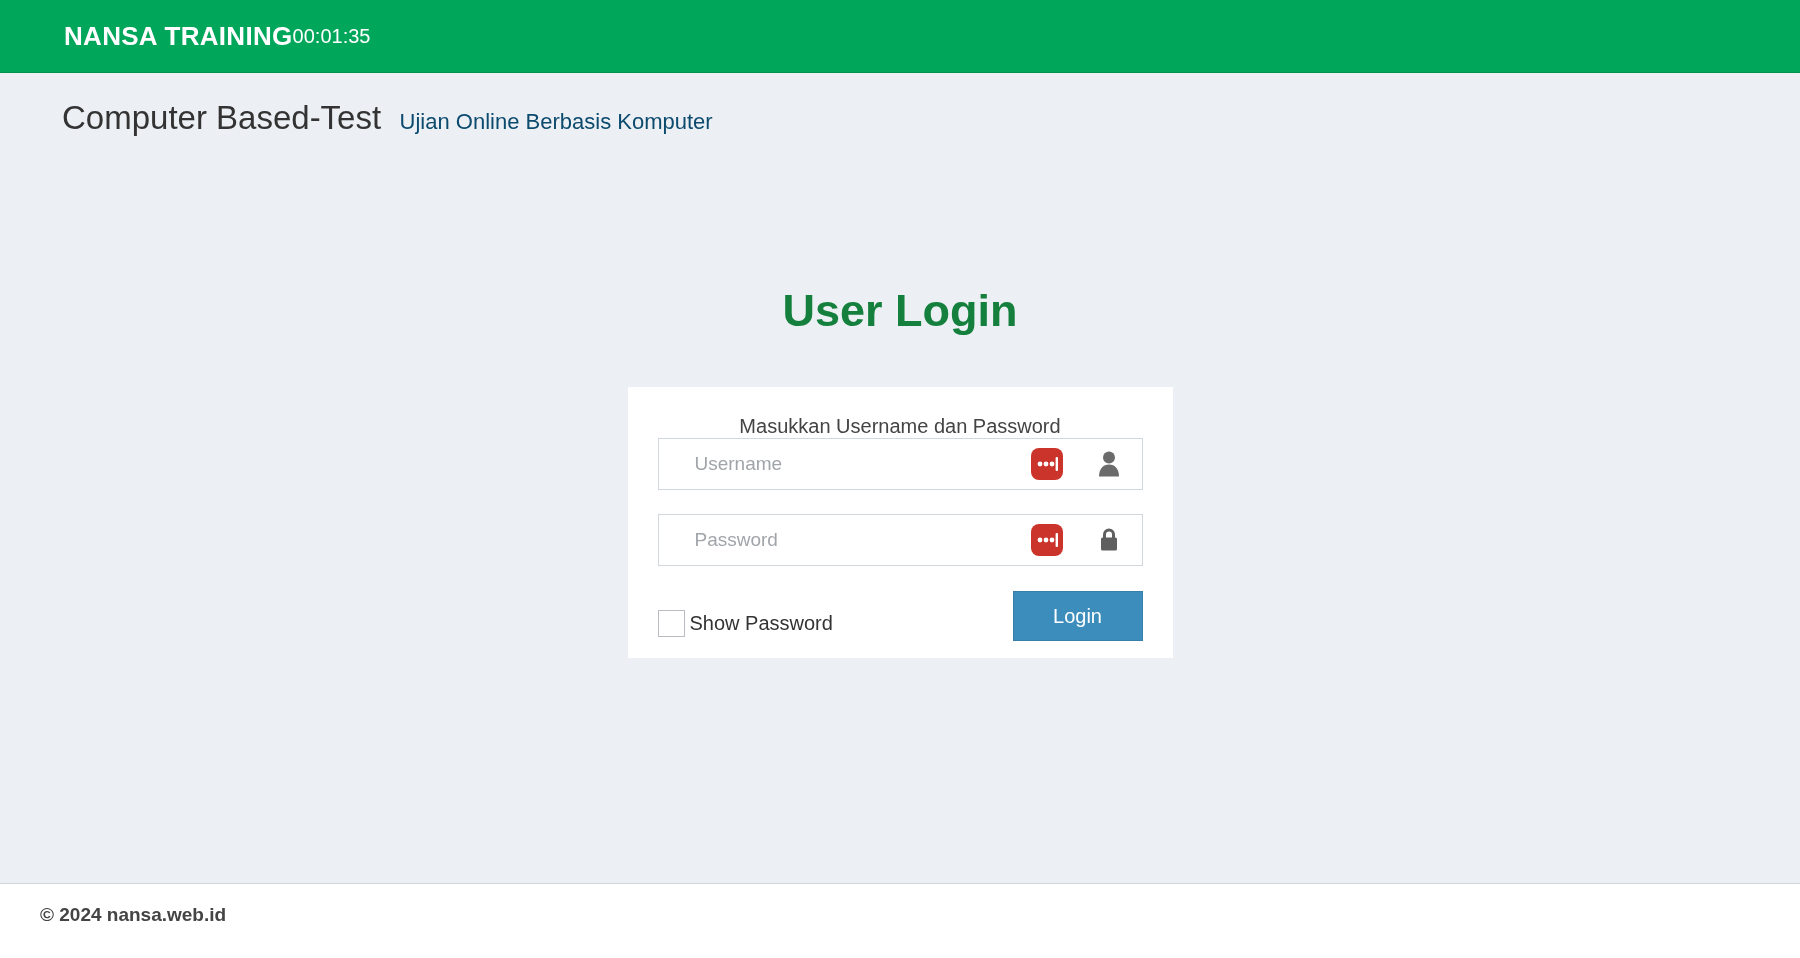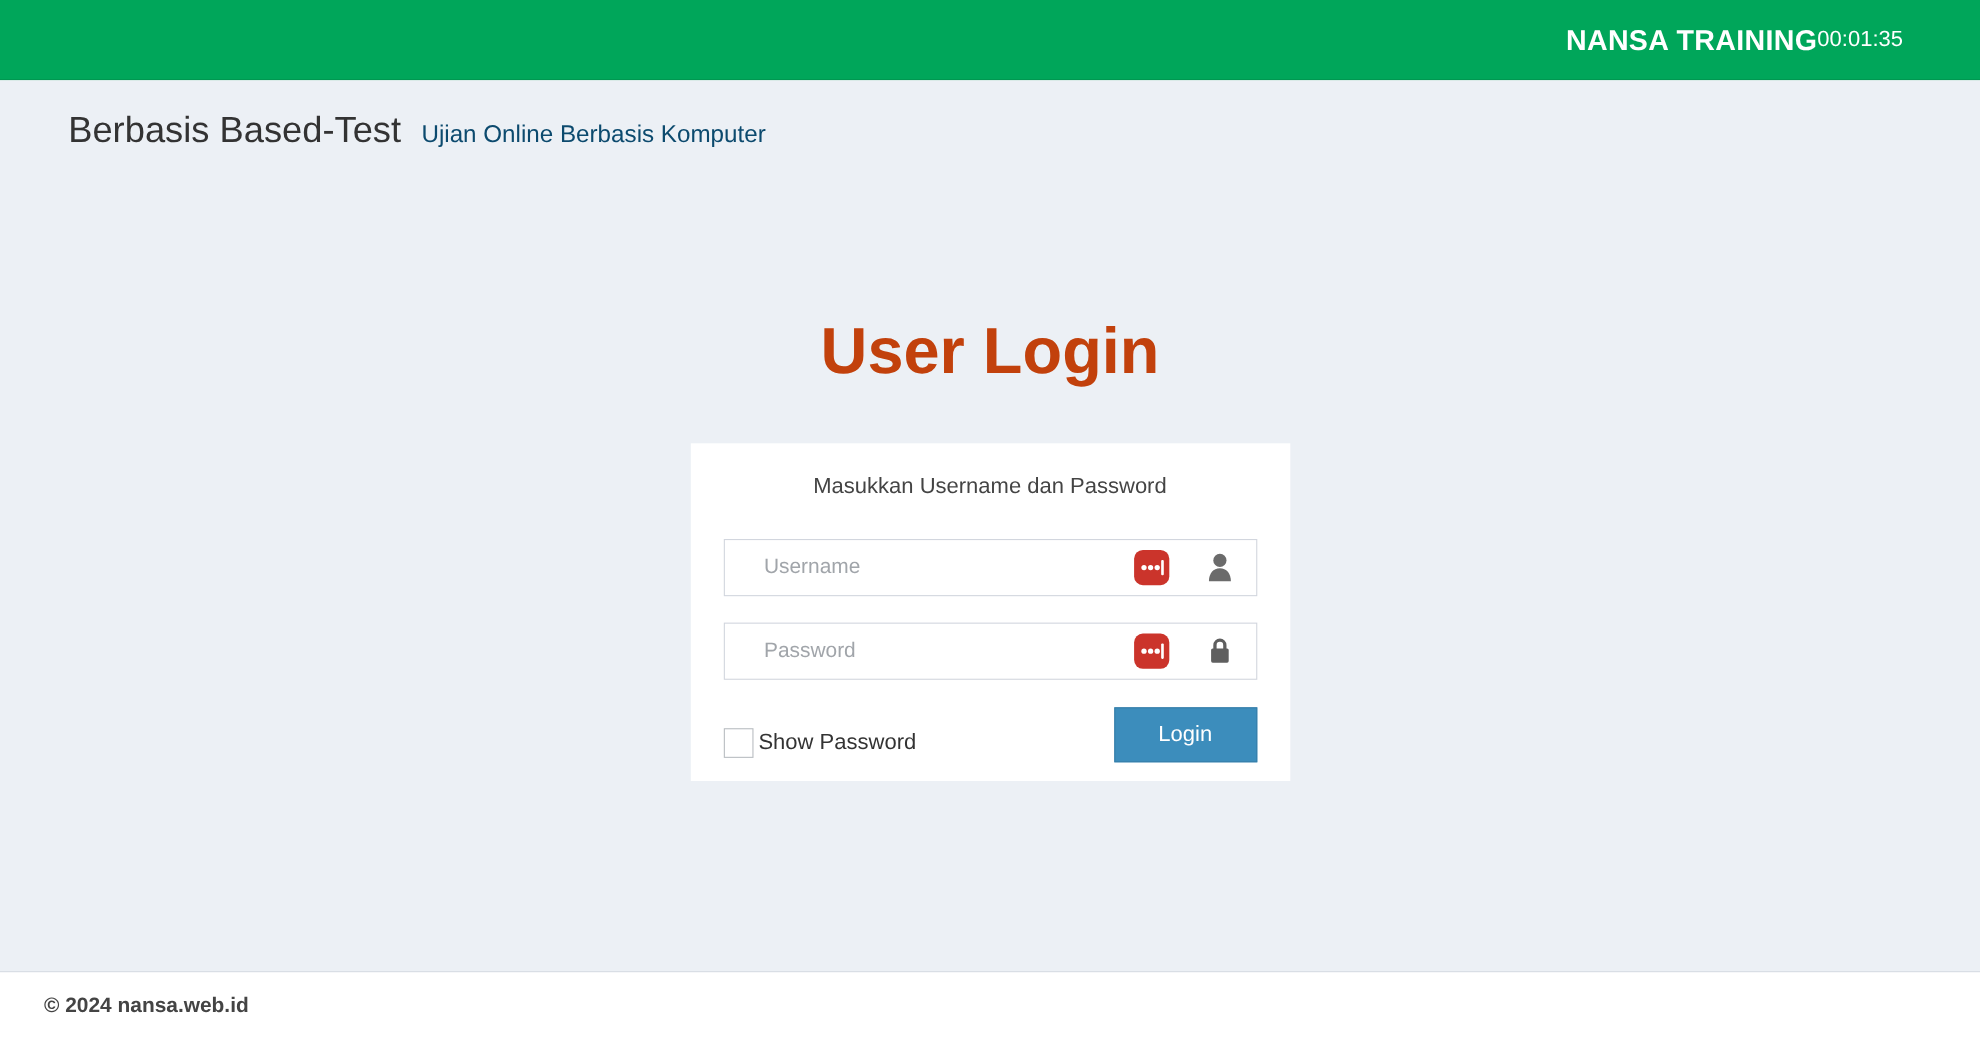--- a/index.html
+++ b/index.html
@@ -13,21 +13,21 @@
   }
   * { box-sizing: border-box; }
 
   
   .navbar {
     height: 73px;
     background: var(--header-green, #00a65a);
     border-bottom: 1px solid rgba(0,0,0,0.12);
     display: flex;
     align-items: center;
-    justify-content: flex-end;
+    justify-content: flex-start;
     padding: 0 70px 0 64px;
   }
   .brand {
     color: #ffffff;
     font-weight: 700;
     font-size: 26px;
     letter-spacing: 0.3px;
   }
   .timer {
     color: #ffffff;
@@ -50,37 +50,36 @@
   }
   .page-subtitle {
     font-size: 22px;
     color: #0c4a6e;
     font-weight: 400;
     margin-left: 14px;
   }
   .login-heading {
     margin: 148px 0 0 0;
     text-align: center;
-    font-size: 59px;
+    font-size: 45px;
     font-weight: 700;
-    color: #c2410c;
+    color: #15803d;
   }
 
   
   .login-card {
     width: 545px;
     margin: 50px auto 0 auto;
     background: #ffffff;
     padding: 28px 30px 16px 30px;
   }
   .login-instruction {
     text-align: center;
     font-size: 20px;
     color: #444;
-    margin-bottom: 36px;
   }
   .field-wrap {
     position: relative;
     margin-bottom: 24px;
   }
   .text-field {
     width: 100%;
     height: 52px;
     border: 1px solid #d2d6de;
     border-radius: 0;
@@ -170,21 +169,21 @@
 <body>
 
 <header class="navbar">
   <span class="brand">NANSA TRAINING</span>
   <span class="timer">00:01:35</span>
 </header>
 
 <main class="content">
 
   <div class="content-header">
-    <span class="page-title">Berbasis Based-Test</span>
+    <span class="page-title">Computer Based-Test</span>
     <span class="page-subtitle">Ujian Online Berbasis Komputer</span>
   </div>
 
   <h1 class="login-heading">User Login</h1>
 
   <section class="login-card">
     <div class="login-instruction">Masukkan Username dan Password</div>
 
     <div class="field-wrap">
       <input class="text-field" type="text" placeholder="Username" style="">

